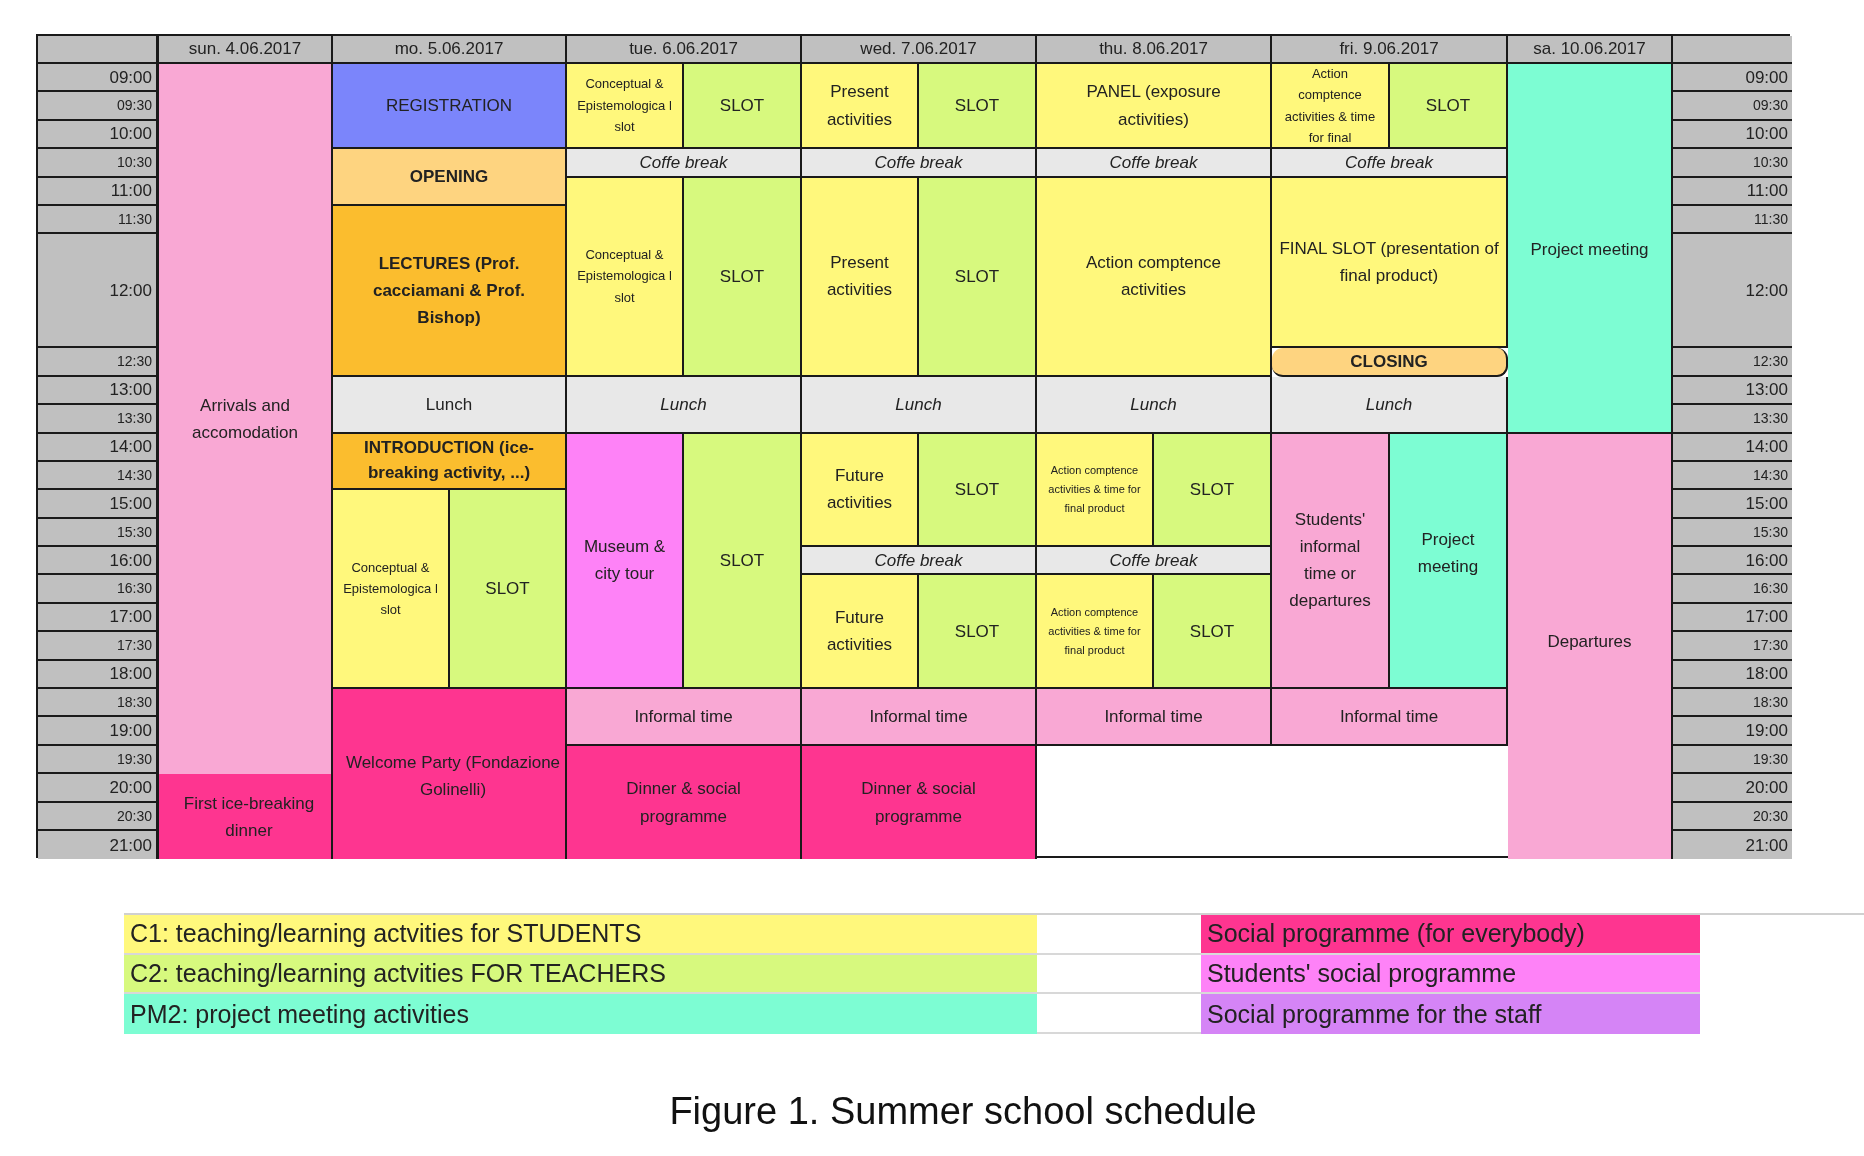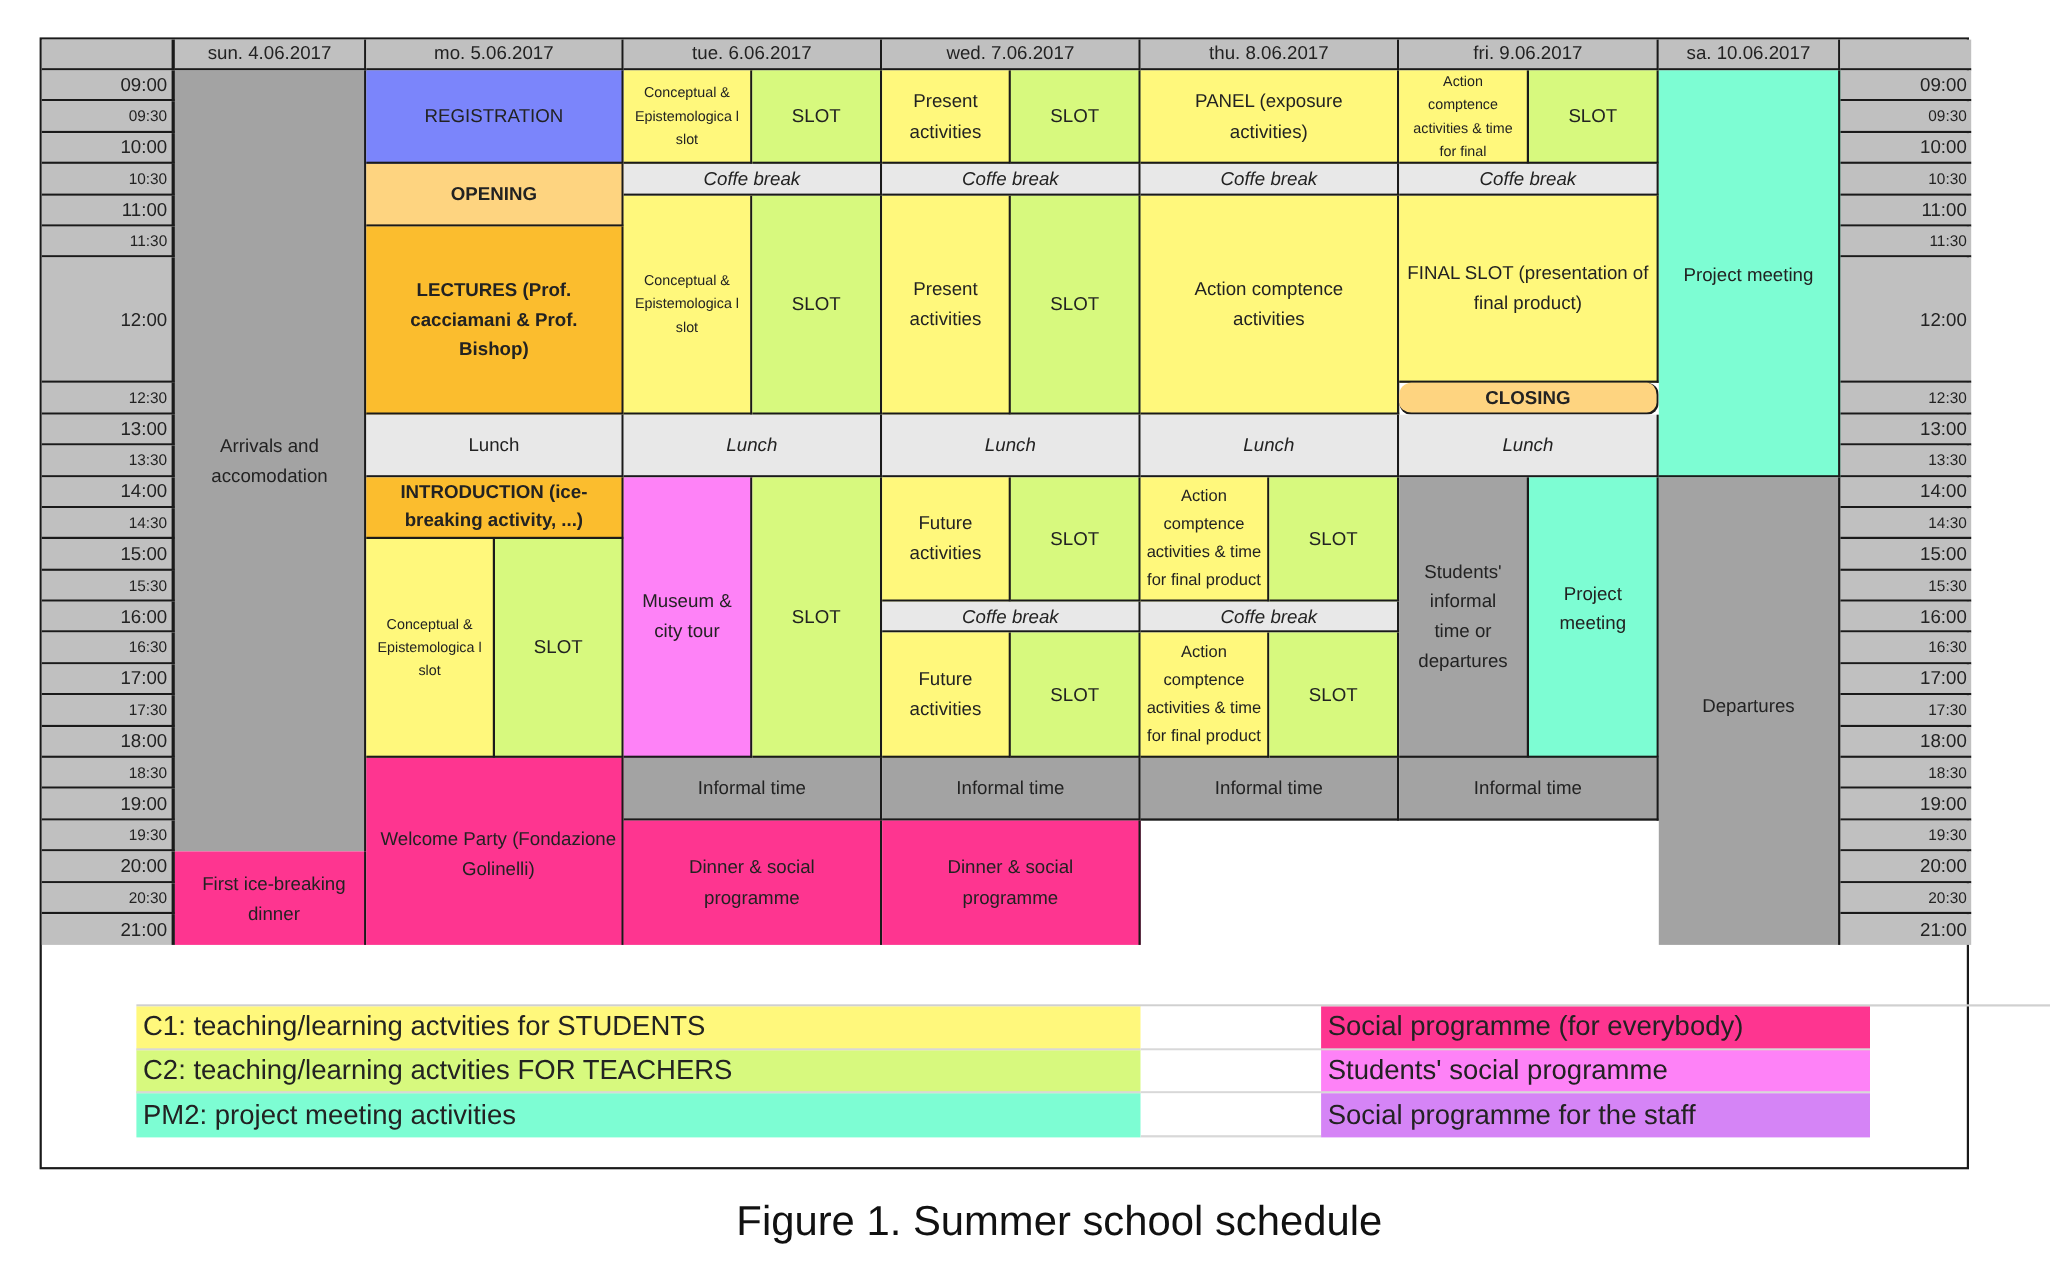--- a/index.html
+++ b/index.html
@@ -1,18 +1,18 @@
 <!DOCTYPE html>
 <html><head>
 <meta charset="utf-8">
 <style>
   html, body { margin: 0; padding: 0; background: #ffffff; }
   body { width: 1864px; height: 1156px; position: relative; overflow: hidden; font-family: "Liberation Sans", "DejaVu Sans", sans-serif; color: #222; }
   .sched {
-    position: absolute; left: 36px; top: 34px; width: 1754px; height: 1029px;
+    position: absolute; left: 36px; top: 34px; width: 1754px; height: 824px;
     display: grid;
     grid-template-columns: 121px 87px 87px 117px 117px 117px 118px 117px 118px 117px 118px 118px 118px 165px 119px;
     grid-template-rows: 28px repeat(6, 28.4px) 114px repeat(18, 28.4px);
     background: #fff;
     border: 2px solid #1a1a1a;
     box-sizing: border-box;
   }
   .cell {
     box-sizing: border-box;
     border-right: 2px solid #1a1a1a;
@@ -29,23 +29,23 @@
   .c1 { background: #fff87c; }
   .c2 { background: #d7f97e; }
   .pm { background: #7dfdd3; }
   .soc { background: #fe3590; padding-left: 12px; }
   .stu { background: #fe82f7; }
   .staff { background: #d584f6; }
   .reg { background: #7b85fb; }
   .open { background: #fed480; font-weight: bold; }
   .lect { background: #fbbd2e; font-weight: bold; }
   .brk { background: #e8e8e8; font-style: italic; }
-  .white { background: #a3a3a3; }
+  .white { background: #f9a8d4; }
   .tiny { font-size: 13px; line-height: 1.65; }
-  .xtiny { font-size: 15px; line-height: 1.7; }
+  .xtiny { font-size: 11px; line-height: 1.7; }
   .legend {
     position: absolute; left: 124px; top: 913px; width: 1791px; height: 119px;
     display: grid; grid-template-columns: 913px 164px 499px; grid-template-rows: repeat(3, 39.7px);
     border-top: 2px solid #d0d0d0;
   }
   .leg { display: flex; align-items: center; padding-left: 6px; font-size: 25px; color: #222; box-sizing: border-box; border-bottom: 2px solid #d8d8d8; }
   .legblank { background: #fff; border-bottom: 2px solid #d8d8d8; }
   .caption { position: absolute; left: 0; width: 1864px; top: 1090px; text-align: center; font-size: 38px; color: #111; padding-left: 31px; }
 </style>
 </head>

